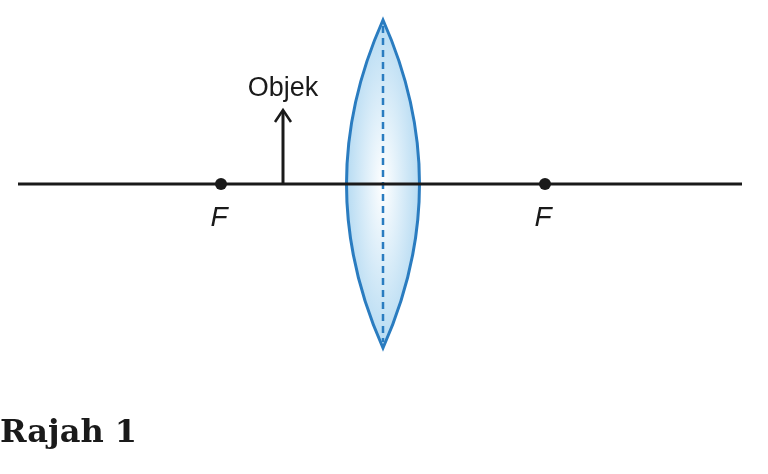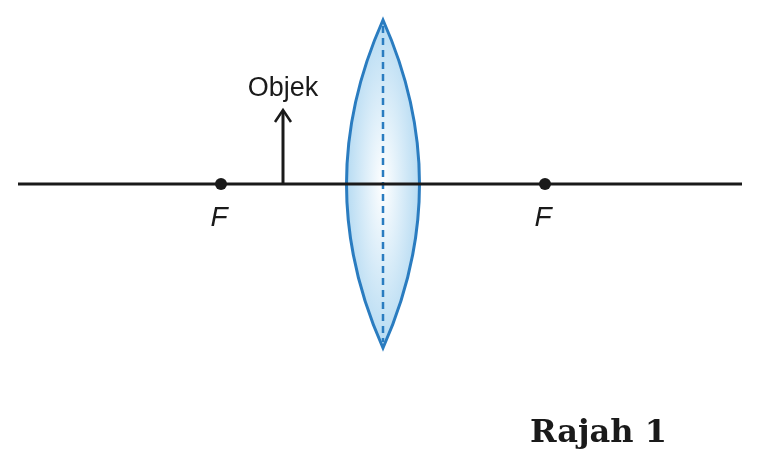--- a/index.html
+++ b/index.html
@@ -1,20 +1,20 @@
 <!DOCTYPE html>
 <html><head>
   <meta charset="utf-8">
   <style>
     html, body { margin: 0; padding: 0; background: #ffffff; }
     body { width: 768px; height: 474px; position: relative; overflow: hidden; }
     svg { position: absolute; left: 0; top: 0; }
     .caption {
-      position: absolute; left: 8px; width: 659px; top: 412px;
-      text-align: right;
+      position: absolute; left: 0; width: 659px; top: 412px;
+      text-align: left;
       font-family: "DejaVu Serif", "Liberation Serif", serif;
       font-weight: bold; font-size: 32px; color: #1a1a1a;
     }
     .label-sans { font-family: "Liberation Sans", "DejaVu Sans", sans-serif; fill: #1a1a1a; }
   </style>
 </head>
 <body>
 
 <svg width="768" height="474" viewBox="0 0 768 474">
   <defs>

